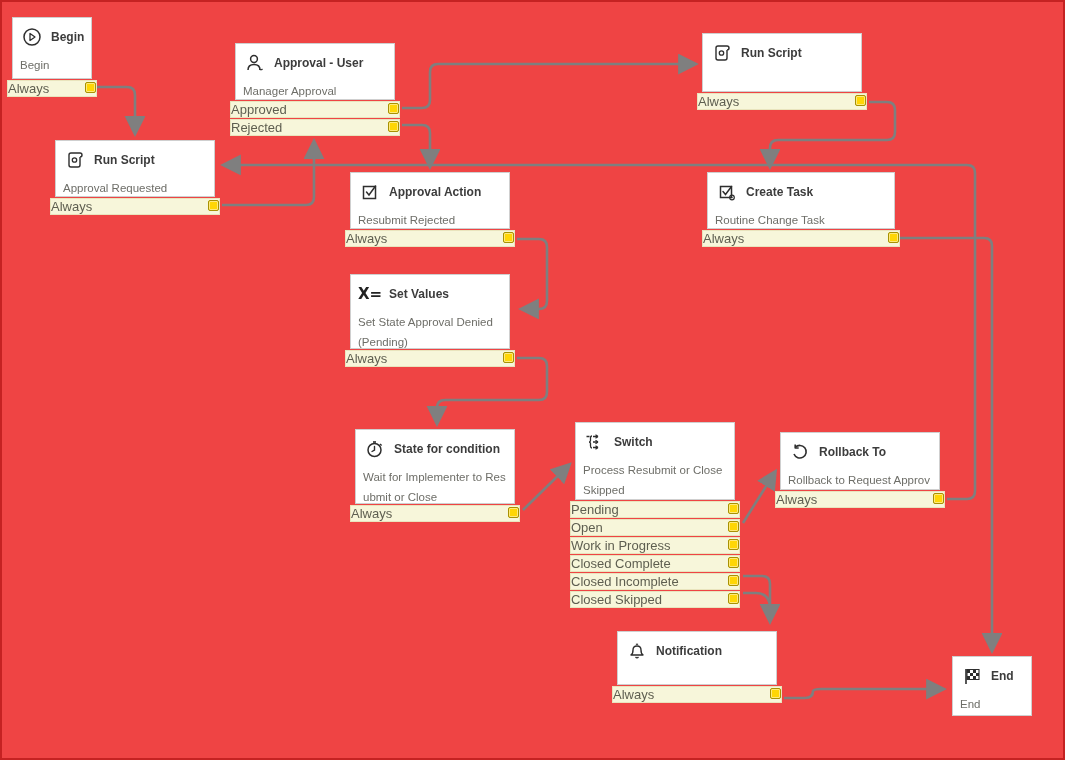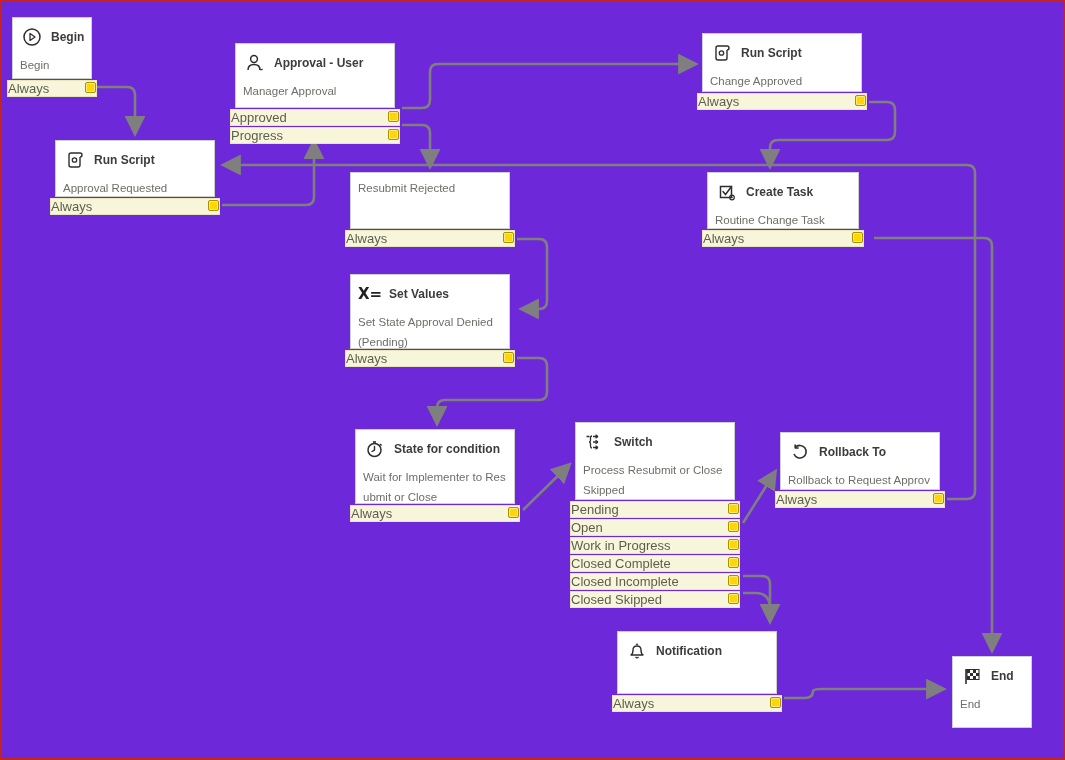--- a/index.html
+++ b/index.html
@@ -1,18 +1,18 @@
 <!DOCTYPE html>
 <html><head>
 <meta charset="utf-8">
 <style>
   html,body{margin:0;padding:0;background:#fff;}
   .frame{
     position:relative;width:1065px;height:760px;box-sizing:border-box;
-    background:#6d28d9;border:2px solid #c52222;overflow:hidden;
+    background:#ef4444;border:2px solid #c52222;overflow:hidden;
     font-family:"Liberation Sans", sans-serif;
     text-decoration:underline;
   }
   .wires{position:absolute;left:0;top:0;z-index:1;}
   .wire{fill:none;stroke:#7f7f7f;stroke-width:2.6;}
   .node{position:absolute;z-index:2;}
   .node-box{
     background:#fff;border:1px solid #cfcfcf;box-sizing:border-box;position:relative;z-index:2;
   }
   .node-head{display:flex;align-items:center;gap:8px;padding:8px 8px 2px 8px;}
@@ -75,57 +75,56 @@
     </div>
     <div class="bands">
       <div class="band">
         <span>Always</span>
         <span class="handle"></span>
       </div>
     </div>
   </div>
 
   <div class="node" style="left:233px;top:41px;width:160px;">
-    <div class="node-box" style="height:65px;">
+    <div class="node-box" style="height:57px;">
       <div class="node-head">
         <span class="icon">
           <svg width="20" height="20" viewBox="0 0 20 20">
               <circle cx="9" cy="6" r="3.4" fill="none" stroke="#2e2e2e" stroke-width="1.5"></circle>
               <path d="M3,17 Q3,11.5 9,11.5 Q15,11.5 15,17" fill="none" stroke="#2e2e2e" stroke-width="1.5"></path>
               <path d="M14.5,16 q1.5,1.5 3,0" fill="none" stroke="#2e2e2e" stroke-width="1.2"></path>
             </svg>
         </span>
         <span class="node-title">Approval - User</span>
       </div>
       <div class="node-body">Manager Approval</div>
     </div>
     <div class="bands">
       <div class="band">
         <span>Approved</span>
         <span class="handle"></span>
       </div>
       <div class="band">
-        <span>Progress</span>
+        <span>Rejected</span>
         <span class="handle"></span>
       </div>
     </div>
   </div>
 
   <div class="node" style="left:700px;top:31px;width:160px;">
     <div class="node-box" style="height:59px;">
       <div class="node-head">
         <span class="icon">
           <svg width="20" height="20" viewBox="0 0 20 20">
               <path d="M6,3 H15 Q17,3 17,5 Q17,7 15,7 M6,3 Q4,3 4,5 V15 Q4,17 6,17 H13 Q15,17 15,15 V7" fill="none" stroke="#2e2e2e" stroke-width="1.4"></path>
               <circle cx="9.5" cy="10" r="2.2" fill="none" stroke="#2e2e2e" stroke-width="1.3"></circle>
             </svg>
         </span>
         <span class="node-title">Run Script</span>
       </div>
-      <div class="node-body">Change Approved</div>
     </div>
     <div class="bands">
       <div class="band">
         <span>Always</span>
         <span class="handle"></span>
       </div>
     </div>
   </div>
 
   <div class="node" style="left:53px;top:138px;width:160px;">
@@ -144,31 +143,40 @@
     <div class="bands">
       <div class="band">
         <span>Always</span>
         <span class="handle"></span>
       </div>
     </div>
   </div>
 
   <div class="node" style="left:348px;top:170px;width:160px;">
     <div class="node-box" style="height:57px;">
+      <div class="node-head">
+        <span class="icon">
+          <svg width="20" height="20" viewBox="0 0 20 20">
+              <rect x="3.5" y="4.5" width="12" height="12" fill="none" stroke="#2e2e2e" stroke-width="1.5"></rect>
+              <path d="M6.5,10 L9,13 L15.5,4" fill="none" stroke="#2e2e2e" stroke-width="1.5" stroke-linecap="round"></path>
+            </svg>
+        </span>
+        <span class="node-title">Approval Action</span>
+      </div>
       <div class="node-body">Resubmit Rejected</div>
     </div>
     <div class="bands">
       <div class="band">
         <span>Always</span>
         <span class="handle"></span>
       </div>
     </div>
   </div>
 
-  <div class="node" style="left:705px;top:170px;width:152px;">
+  <div class="node" style="left:705px;top:170px;width:188px;">
     <div class="node-box" style="height:57px;">
       <div class="node-head">
         <span class="icon">
           <svg width="20" height="20" viewBox="0 0 20 20">
               <rect x="3.5" y="4.5" width="11" height="11" fill="none" stroke="#2e2e2e" stroke-width="1.5"></rect>
               <path d="M6,9.5 L8.5,12.5 L14.5,4.5" fill="none" stroke="#2e2e2e" stroke-width="1.5" stroke-linecap="round"></path>
               <circle cx="15" cy="15.5" r="2.3" fill="none" stroke="#2e2e2e" stroke-width="1.2"></circle>
               <circle cx="15" cy="15.5" r="0.7" fill="#2e2e2e"></circle>
             </svg>
         </span>
@@ -280,42 +288,42 @@
     </div>
     <div class="bands">
       <div class="band">
         <span>Always</span>
         <span class="handle"></span>
       </div>
     </div>
   </div>
 
   <div class="node" style="left:615px;top:629px;width:160px;">
-    <div class="node-box" style="height:63px;">
+    <div class="node-box" style="height:54px;">
       <div class="node-head">
         <span class="icon">
           <svg width="20" height="20" viewBox="0 0 20 20">
               <path d="M4,14 Q6,13 6,9 Q6,5 10,5 Q14,5 14,9 Q14,13 16,14 Z" fill="none" stroke="#2e2e2e" stroke-width="1.4" stroke-linejoin="round"></path>
               <path d="M9,3.5 q1,-0.8 2,0" fill="none" stroke="#2e2e2e" stroke-width="1.3"></path>
               <path d="M8.5,16 q1.5,1.6 3,0" fill="none" stroke="#2e2e2e" stroke-width="1.3"></path>
             </svg>
         </span>
         <span class="node-title">Notification</span>
       </div>
     </div>
     <div class="bands">
       <div class="band">
         <span>Always</span>
         <span class="handle"></span>
       </div>
     </div>
   </div>
 
   <div class="node" style="left:950px;top:654px;width:80px;">
-    <div class="node-box" style="height:72px;">
+    <div class="node-box" style="height:60px;">
       <div class="node-head">
         <span class="icon">
           <svg width="20" height="20" viewBox="0 0 20 20">
               <path d="M4,3 V18" stroke="#2e2e2e" stroke-width="1.6"></path>
               <g fill="#2e2e2e">
                 <rect x="5" y="4" width="3" height="3"></rect>
                 <rect x="11" y="4" width="3" height="3"></rect>
                 <rect x="8" y="7" width="3" height="3"></rect>
                 <rect x="14" y="7" width="3" height="3"></rect>
                 <rect x="5" y="10" width="3" height="3"></rect>

